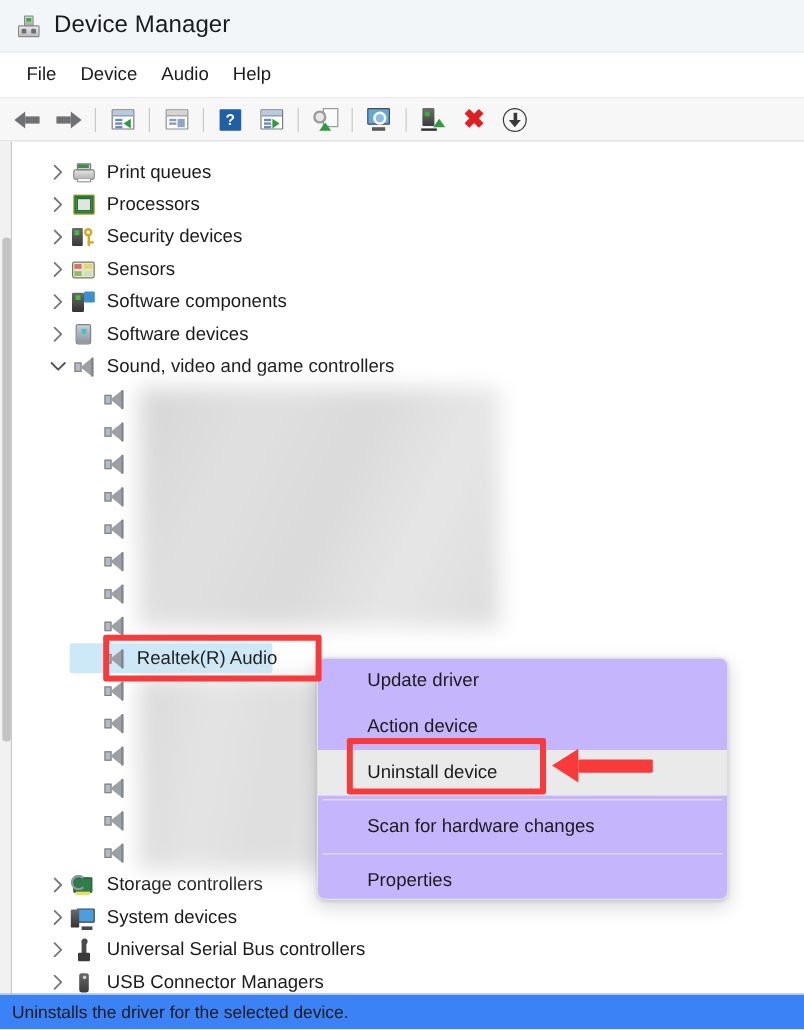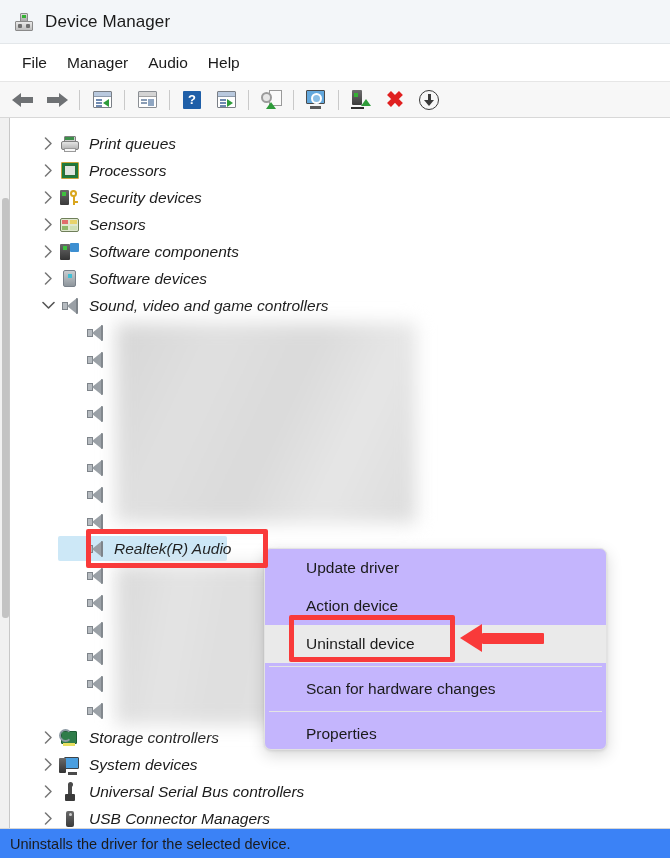--- a/index.html
+++ b/index.html
@@ -54,21 +54,21 @@
   }
   .tb-ico-d1, .tb-ico-d2 {
     position: absolute; top: 12px;
     width: 4px; height: 4px;
     background: #6f6f6f;
     border-radius: 1px;
   }
   .tb-ico-d1 { left: 4px; }
   .tb-ico-d2 { left: 12px; }
   .titlebar-title {
-    font-size: 17px;
+    font-size: 20px;
     color: #1b1b1b;
     letter-spacing: 0.1px;
   }
 
   
   .menubar {
     position: absolute;
     left: 0; top: 44px;
     width: 670px; height: 38px;
     background: #ffffff;
@@ -264,21 +264,21 @@
     background: #f1f1f1;
     border-right: 1px solid #c8c8c8;
   }
   .leftedge .thumb {
     position: absolute; left: 2px;
     width: 7px; background: #c3c3c3;
     border-radius: 3px;
   }
   .treeinner {
     position: absolute; left: 11px; top: 0;
-    width: 528px; height: 710px; font-style: italic;
+    width: 528px; height: 710px;
   }
 
   .row {
     position: absolute;
     left: 0;
     height: 27px;
     display: flex; align-items: center;
     white-space: nowrap;
   }
   .chev {
@@ -551,21 +551,21 @@
       <div class="tb-ico-led"></div>
       <div class="tb-ico-body"></div>
       <div class="tb-ico-d1"></div>
       <div class="tb-ico-d2"></div>
     </div>
     <div class="titlebar-title">Device Manager</div>
   </div>
 
   <div class="menubar">
     <div class="menu-item">File</div>
-    <div class="menu-item">Manager</div>
+    <div class="menu-item">Device</div>
     <div class="menu-item">Audio</div>
     <div class="menu-item">Help</div>
   </div>
 
   <div class="toolbar">
     <div class="tbtn">
       <div class="navarrow left">
           <div class="shaft"></div>
           <div class="head"></div>
         </div>

